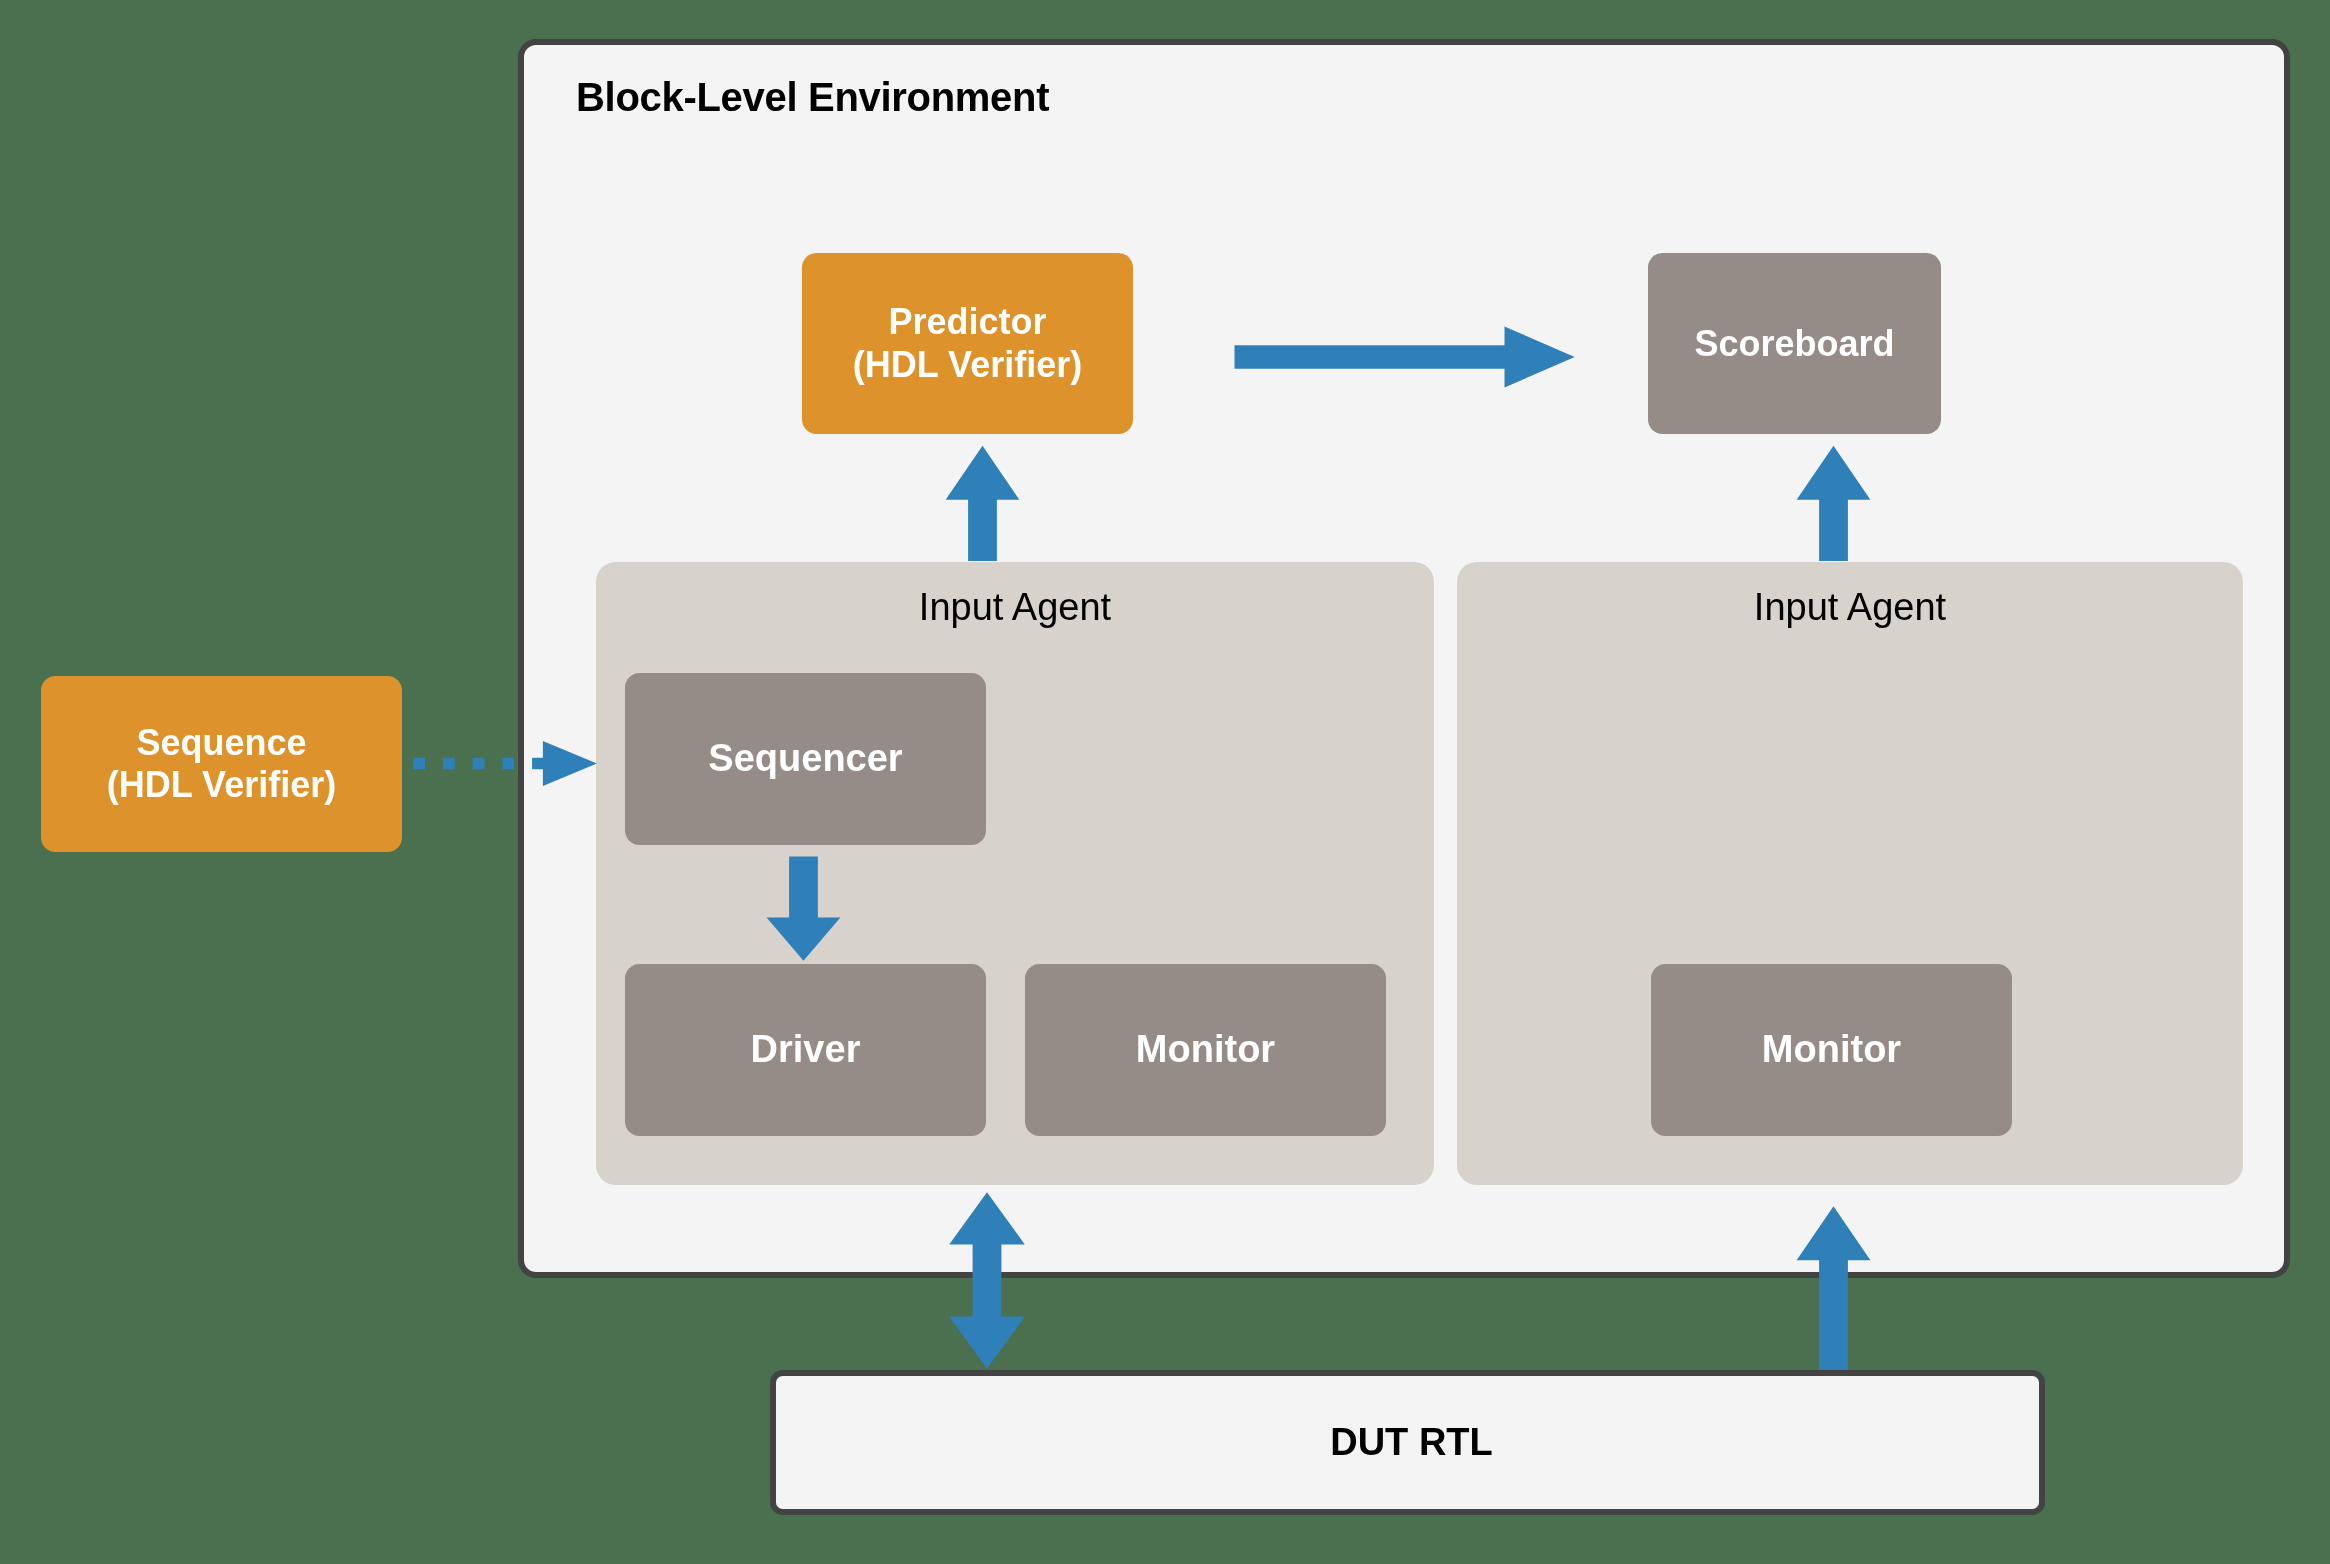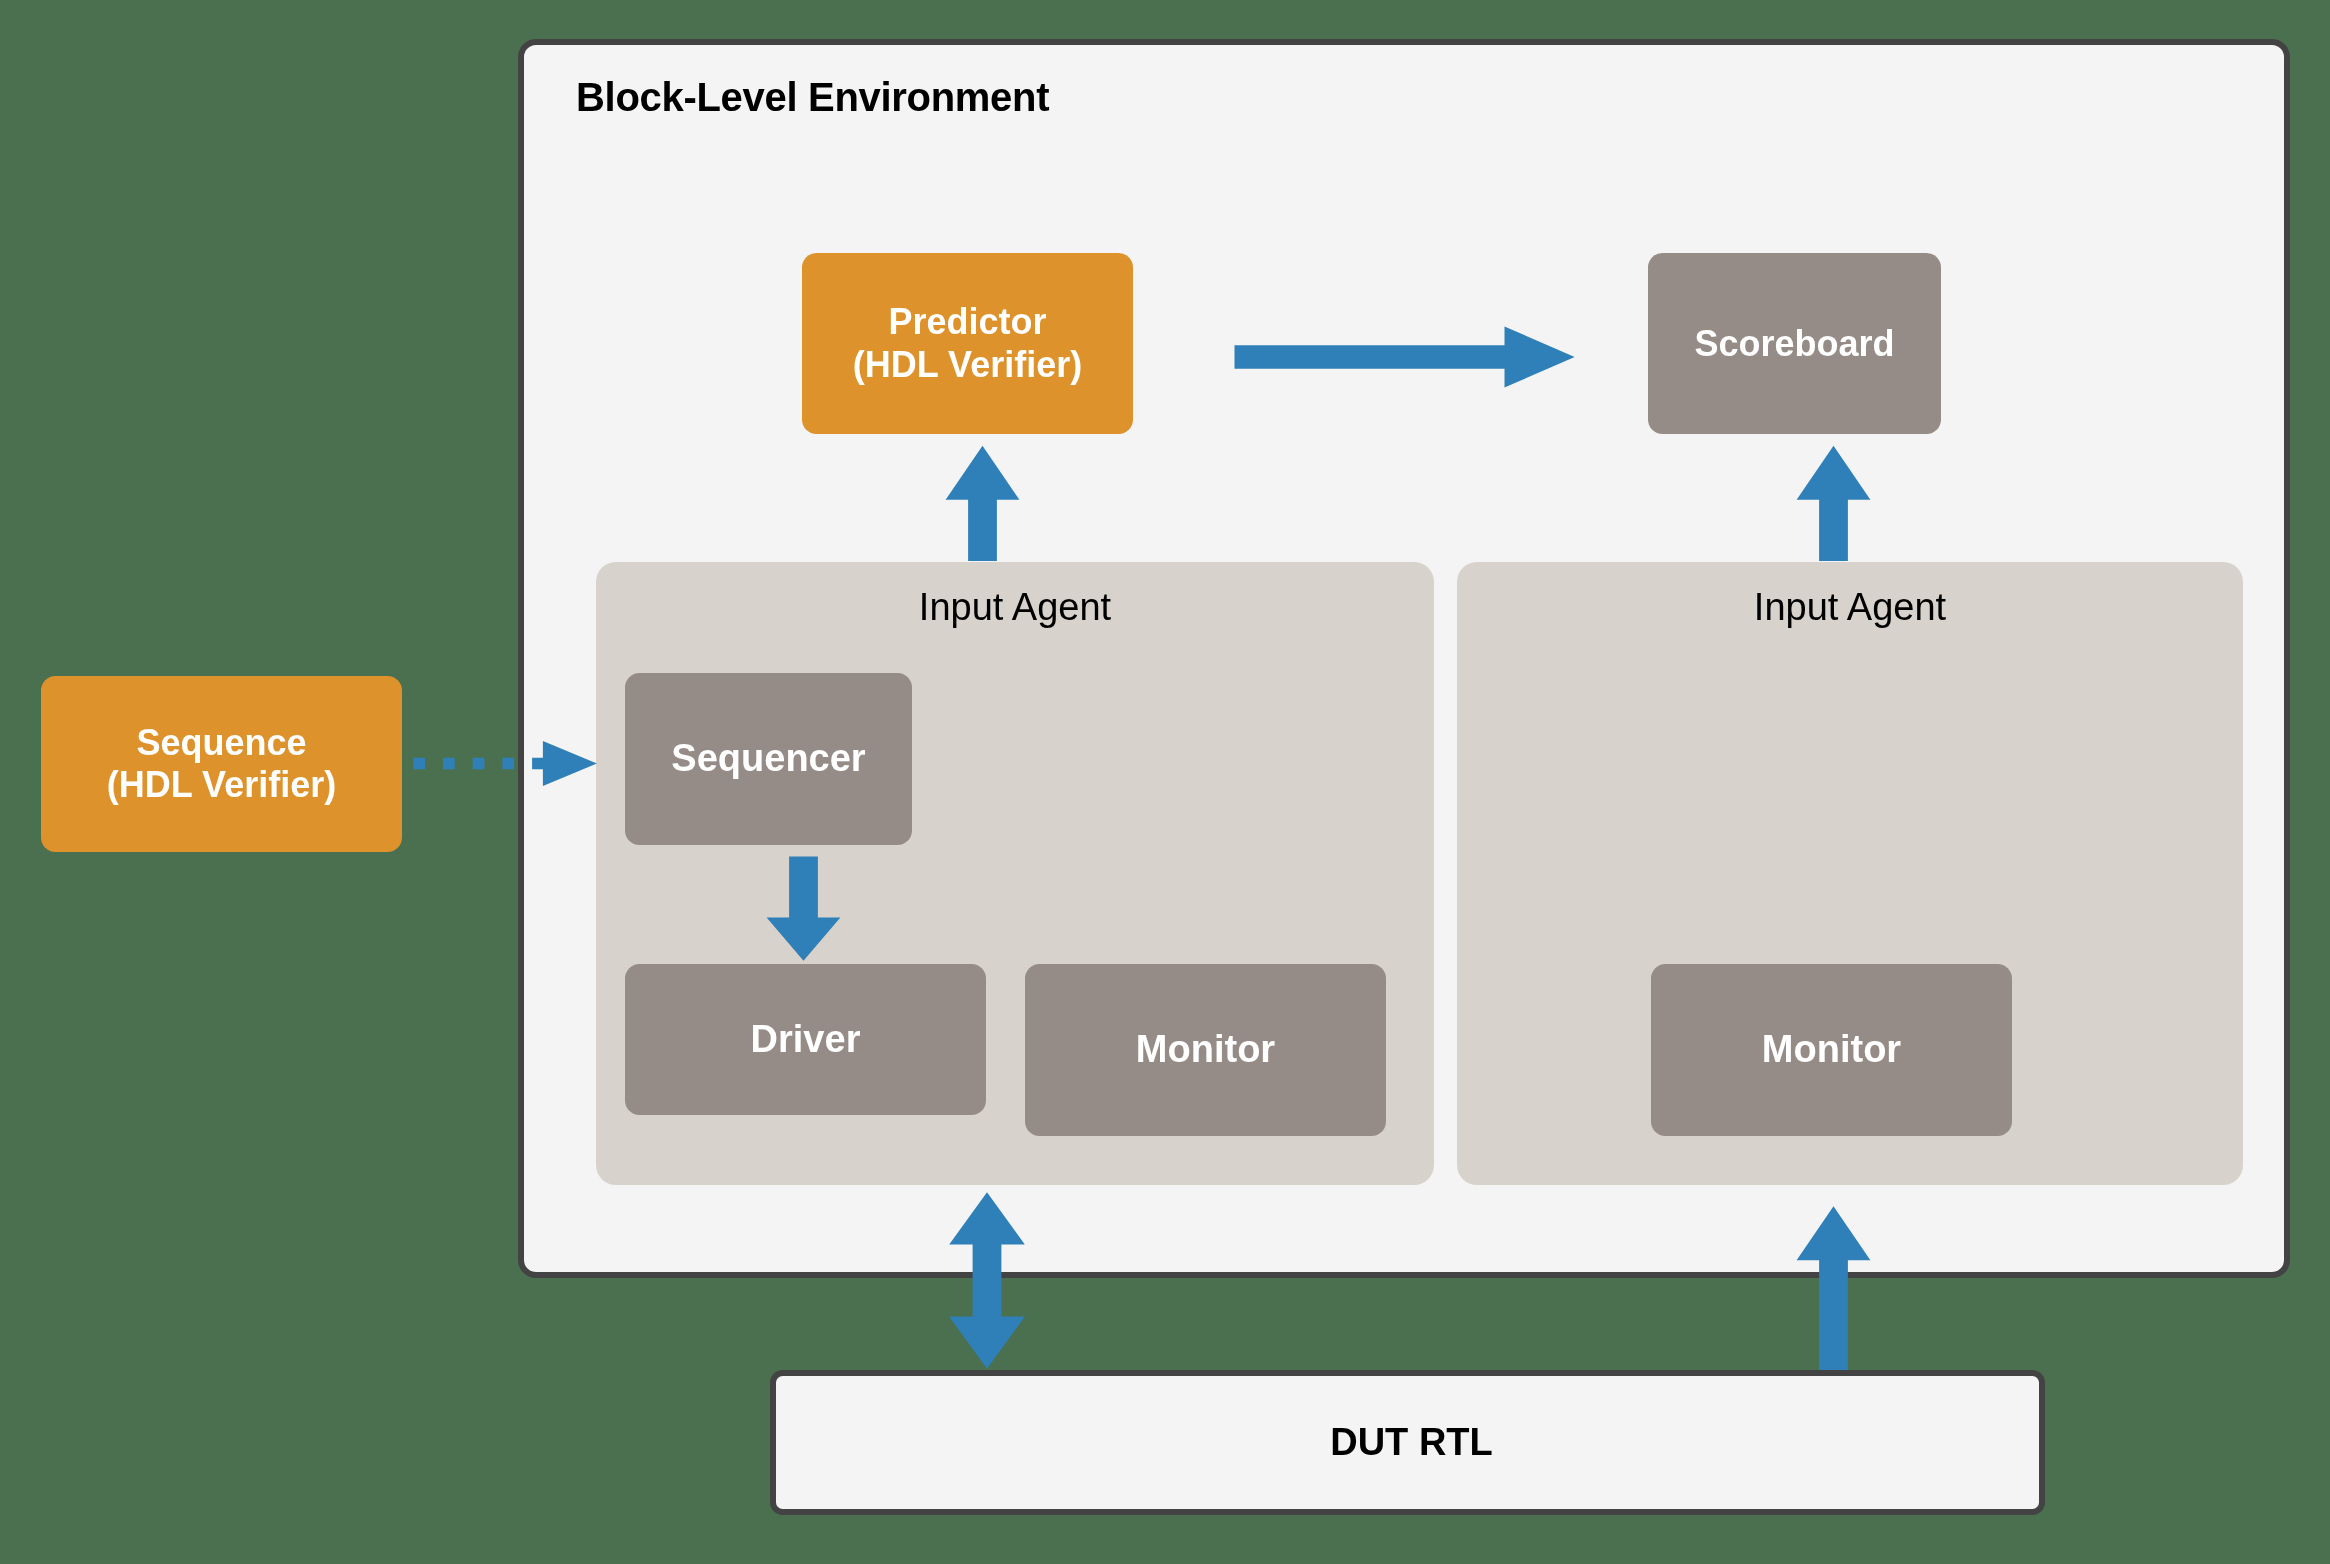--- a/index.html
+++ b/index.html
@@ -116,29 +116,29 @@
   </div>
 
   <svg class="arrow-svg" style="left:1234px; top:321px;" width="343" height="72" viewBox="0 0 380 80">
     <path class="arrow-fill" d="M0,27 L300,27 L300,6 L378,40 L300,74 L300,53 L0,53 Z"></path>
   </svg>
 
   <div class="abs agent-panel" style="left:596px; top:562px; width:838px; height:623px;">
     <div class="agent-title">Input Agent</div>
   </div>
 
-  <div class="abs gray-box" style="left:625px; top:673px; width:287px; height:172px; font-size:38px;">
+  <div class="abs gray-box" style="left:625px; top:673px; width:361px; height:172px; font-size:38px;">
     <span>Sequencer</span>
   </div>
 
   <svg class="arrow-svg" style="left:763px; top:856px;" width="81" height="107" viewBox="0 0 90 118">
     <path class="arrow-fill" d="M29,0 L61,0 L61,68 L86,68 L45,116 L4,68 L29,68 Z"></path>
   </svg>
 
-  <div class="abs gray-box" style="left:625px; top:964px; width:361px; height:151px; font-size:38px;">
+  <div class="abs gray-box" style="left:625px; top:964px; width:361px; height:172px; font-size:38px;">
     <span>Driver</span>
   </div>
 
   <div class="abs gray-box" style="left:1025px; top:964px; width:361px; height:172px; font-size:38px;">
     <span>Monitor</span>
   </div>
 
   <svg class="arrow-svg" style="left:942px; top:444px;" width="81" height="117" viewBox="0 0 90 130">
     <path class="arrow-fill" d="M45,2 L86,62 L61,62 L61,130 L29,130 L29,62 L4,62 Z"></path>
   </svg>

